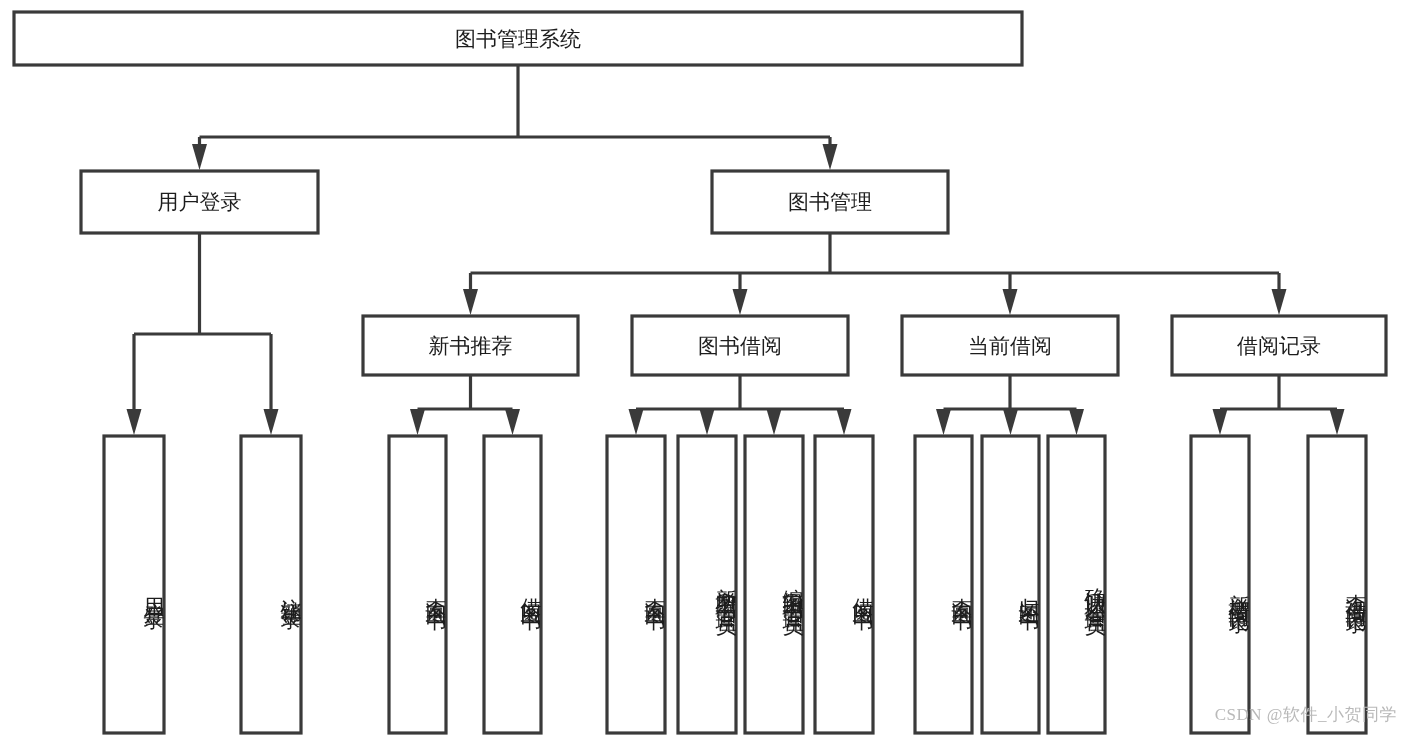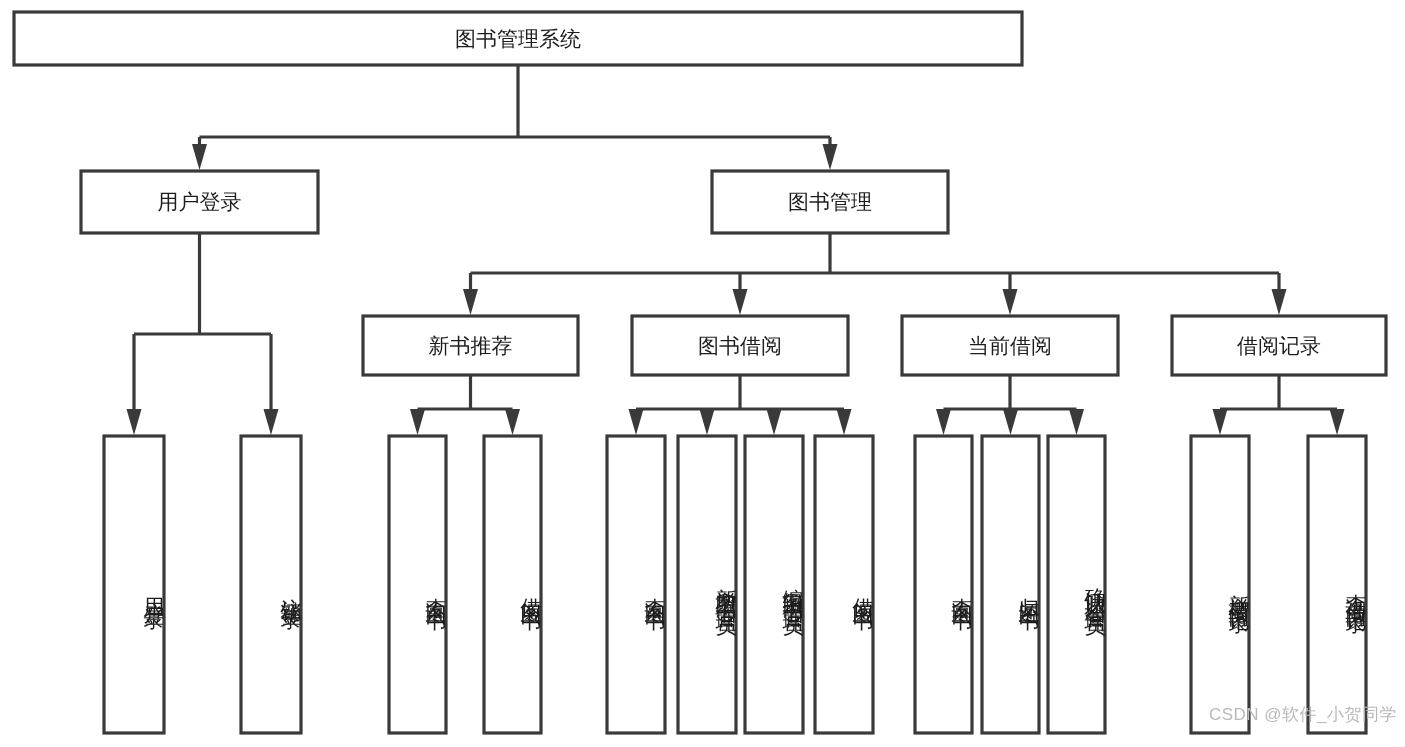--- a/index.html
+++ b/index.html
@@ -62,21 +62,21 @@
     white-space: nowrap;
     display: flex;
     align-items: flex-start;
     justify-content: center;
     pointer-events: none;
   }
   .watermark {
     position: absolute;
     right: 8px;
     bottom: 6px;
-    font-family: Liberation Sans, sans-serif;
+    font-family: Liberation Serif, serif;
     font-size: 17px;
     color: #b9b9b9;
     white-space: nowrap;
     letter-spacing: 0.5px;
   }
 </style>
 </head>
 <body>
 
 <div id="diagram-root">

